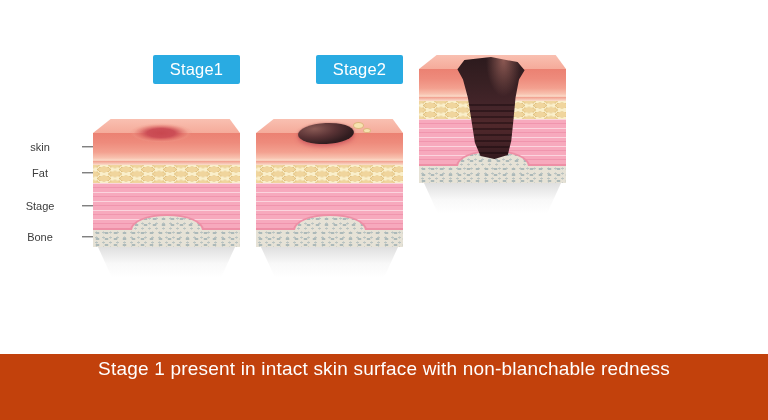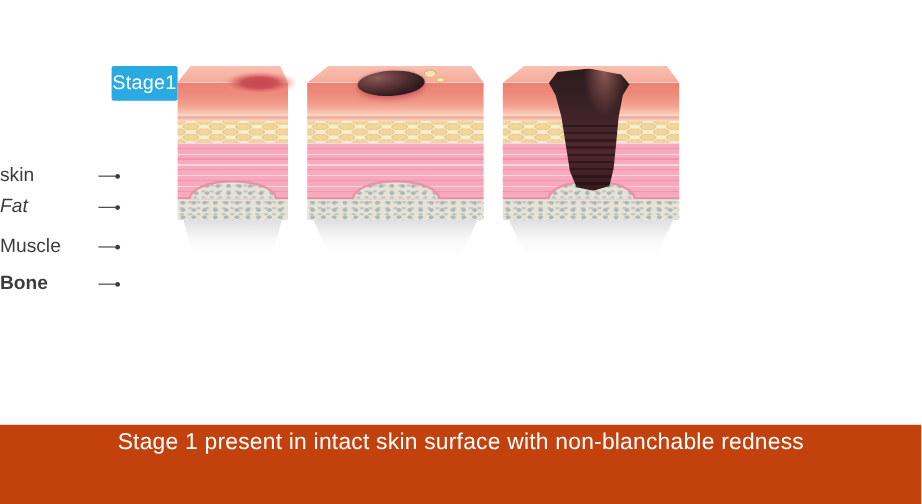--- a/index.html
+++ b/index.html
@@ -2,21 +2,21 @@
 <html><head>
 <meta charset="utf-8">
 <style>
   html,body{margin:0;padding:0;background:#ffffff;}
   .canvas{
     position:relative;width:768px;height:420px;overflow:hidden;background:#ffffff;
     font-family:"Liberation Sans", sans-serif;
   }
   
   .columns{position:absolute;left:93px;top:55px;display:flex;gap:16px;}
-  .column{width:147px;display:flex;flex-direction:row;align-items:flex-start;}
+  .column{width:147px;display:flex;flex-direction:column;align-items:flex-end;}
   .stage-button{
     width:87px;height:29px;margin-bottom:35px;border-radius:2px;
     background:#29ABE2;color:#ffffff;font-size:16.5px;letter-spacing:.2px;
     display:flex;align-items:center;justify-content:center;cursor:pointer;
   }
   .tissue-block{position:relative;width:147px;height:128px;}
   .face-top{
     height:14px;
     clip-path:polygon(12% 0,93% 0,100% 100%,0 100%);
     background:linear-gradient(180deg,#F9C0B1 0%,#F5AB9A 100%);
@@ -95,70 +95,71 @@
       radial-gradient(at 68% 3%,rgba(150,95,88,.9),rgba(150,95,88,0) 26%),
       linear-gradient(180deg,#2C1A1D 0%,#382023 25%,#44252A 48%,#50282B 66%,#452327 84%,#33191D 100%);
     filter:drop-shadow(0 0 2.5px rgba(210,80,90,.85));
   }
   .wound-s4::after{
     content:"";position:absolute;left:0;right:0;top:42%;bottom:0;
     background:repeating-linear-gradient(180deg,rgba(0,0,0,0) 0 4px,rgba(12,2,6,.38) 4px 6px);
   }
   
   .layer-label{
-    position:absolute;left:0;width:80px;text-align:left;
-    font-size:16px;color:#3C3C3C;line-height:14px;
+    position:absolute;left:0;width:80px;text-align:center;
+    font-size:11px;color:#3C3C3C;line-height:14px;
   }
   .layer-label::after{
     content:"";position:absolute;right:-16px;top:50%;width:14px;height:1.4px;
     background:#4A4A4A;transform:translateY(-50%);
   }
   .layer-label::before{
     content:"";position:absolute;right:-20px;top:50%;width:4px;height:4px;border-radius:50%;
     background:#3C3C3C;transform:translateY(-50%);
   }
   .label-skin{top:140px;}
-  .label-fat{top:166px;font-style:italic;}
+  .label-fat{top:166px;}
   .label-muscle{top:199px;}
-  .label-bone{top:230px;font-weight:bold;}
+  .label-bone{top:230px;}
   
   .caption{
     position:absolute;left:0;right:0;top:324px;height:91px;box-sizing:border-box;
     background:#c2410c;color:#ffffff;text-align:center;
     font-size:19px;line-height:29px;letter-spacing:.2px;margin-top:30px;
   }
 </style>
 </head>
 <body>
 
 <div class="canvas">
 
   <div class="layer-label label-skin">skin</div>
   <div class="layer-label label-fat">Fat</div>
-  <div class="layer-label label-muscle">Muscle</div>
+  <div class="layer-label label-muscle">Stage</div>
   <div class="layer-label label-bone">Bone</div>
 
   <div class="columns">
 
     <div class="column">
       <div class="stage-button">Stage1</div>
       <div class="tissue-block">
         <div class="face-top"></div>
         <div class="layer-skin"></div>
         <div class="layer-fat"></div>
         <div class="layer-muscle"></div>
         <div class="layer-bone bone-fill">
           <div class="bone-hump bone-fill"></div>
         </div>
         <div class="wound wound-s1"></div>
         <div class="block-shadow"></div>
       </div>
     </div>
 
     <div class="column">
+      <div class="stage-button">Stage2</div>
       <div class="tissue-block">
         <div class="face-top"></div>
         <div class="layer-skin"></div>
         <div class="layer-fat"></div>
         <div class="layer-muscle"></div>
         <div class="layer-bone bone-fill">
           <div class="bone-hump bone-fill"></div>
         </div>
         <div class="wound wound-s2"></div>
         <div class="blister blister-a"></div>

